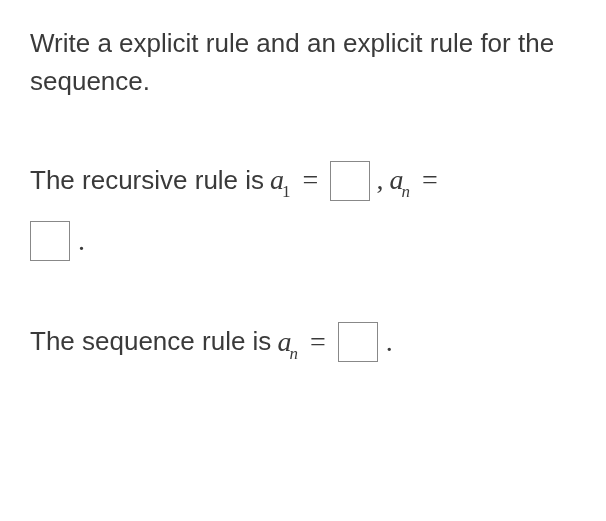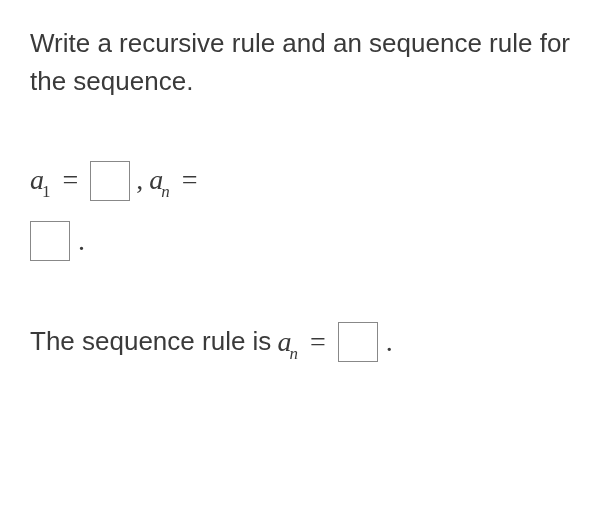--- a/index.html
+++ b/index.html
@@ -67,23 +67,24 @@
     }
     .period {
       font-family: 'Times New Roman', Times, serif;
       font-size: 28px;
       margin-left: 2px;
     }
   </style>
 </head>
 <body>
 
-<div class="prompt-text">Write a recursive rule and an sequence rule for the sequence.</div>
+<div class="prompt-text">Write a explicit rule and an explicit rule for the sequence.</div>
 
 <div class="rule-line">
+  <span>The recursive rule is </span>
   <span>
     <span class="math-var">a</span><span class="sub sub-upright">1</span>
   </span>
   <span class="eq">=</span>
   <input type="text" class="input-box" style="">
   <span class="comma">,</span>
   <span>
     <span class="math-var">a</span><span class="sub">n</span>
   </span>
   <span class="eq">=</span>

